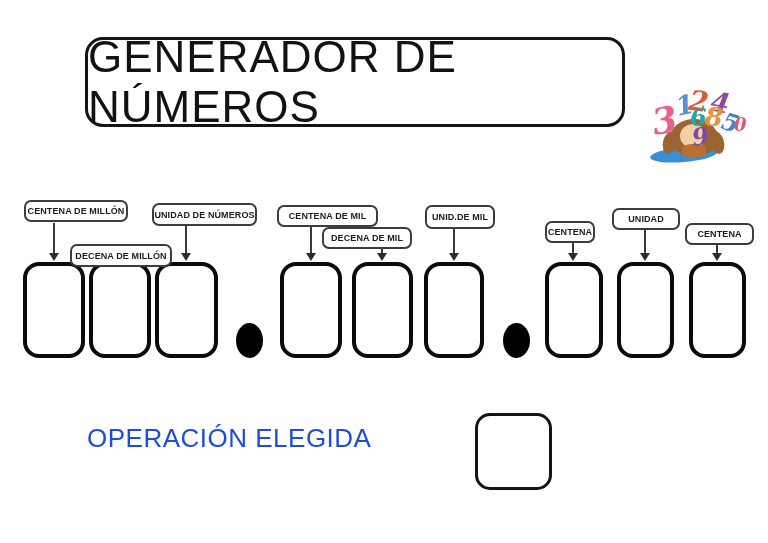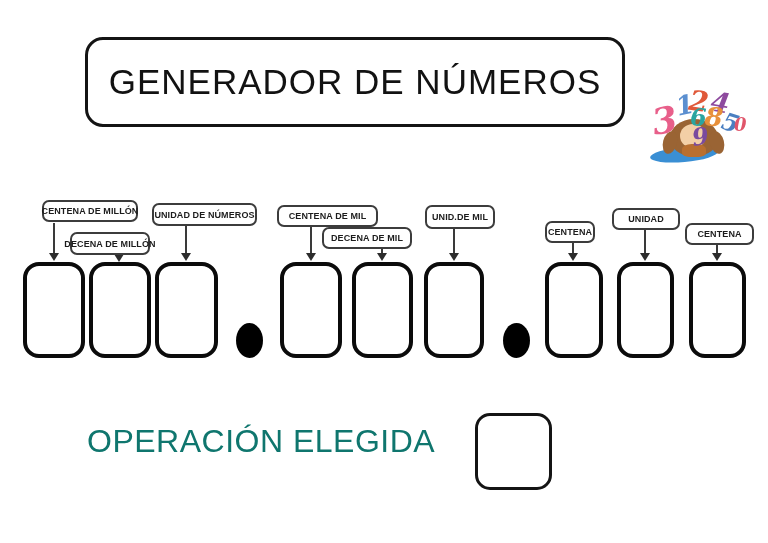--- a/index.html
+++ b/index.html
@@ -6,21 +6,21 @@
   .canvas{
     position:relative;width:768px;height:543px;background:#ffffff;overflow:hidden;
     font-family:"Liberation Sans",sans-serif;color:#111;
   }
   
   .title-box{
     position:absolute;left:85px;top:37px;width:540px;height:90px;
     border:3px solid #141414;border-radius:18px;box-sizing:border-box;
     display:flex;align-items:center;justify-content:center;background:#fff;
   }
-  .title-box span{font-size:35px;letter-spacing:1px;color:#121212;}
+  .title-box span{font-size:44px;letter-spacing:1px;color:#121212;}
 
   
   .plabel{
     position:absolute;box-sizing:border-box;background:#fff;
     border:2px solid #3c3c3c;border-radius:7px;
     display:flex;align-items:center;justify-content:center;
     font-size:9px;font-weight:700;letter-spacing:.1px;color:#1c1c1c;
     white-space:nowrap;z-index:3;
   }
 
@@ -37,21 +37,21 @@
     position:absolute;top:262px;height:96px;box-sizing:border-box;background:#fff;
     border:4px solid #0b0b0b;border-radius:16px;
     display:flex;align-items:center;justify-content:center;font-size:44px;
   }
   .sep-dot{
     position:absolute;top:323px;width:27px;height:35px;background:#000;border-radius:50%;
   }
 
   
   .operation-label{
-    position:absolute;left:87px;top:423px;font-size:32px;letter-spacing:.5px;color:#0f766e;
+    position:absolute;left:87px;top:423px;font-size:26px;letter-spacing:.5px;color:#1d4ed8;
   }
   .operation-box{
     position:absolute;left:475px;top:413px;width:77px;height:77px;box-sizing:border-box;
     border:3px solid #141414;border-radius:15px;background:#fff;
     display:flex;align-items:center;justify-content:center;font-size:36px;
   }
 
   
   .illo{position:absolute;left:648px;top:88px;width:118px;height:78px;}
   .illo .d{
@@ -86,22 +86,22 @@
     <span class="d" style="left: 28px; top: 4px; font-size: 26px; transform: rotate(-12deg); color: rgb(91, 143, 208);">1</span>
     <span class="d" style="left: 41px; top: 0px; font-size: 28px; transform: rotate(8deg); color: rgb(224, 89, 58);">2</span>
     <span class="d" style="left: 63px; top: 1px; font-size: 27px; transform: rotate(10deg); color: rgb(142, 74, 158);">4</span>
     <span class="d" style="left: 42px; top: 18px; font-size: 24px; color: rgb(42, 165, 160);">6</span>
     <span class="d" style="left: 57px; top: 16px; font-size: 26px; transform: rotate(6deg); color: rgb(232, 144, 58);">8</span>
     <span class="d" style="left: 74px; top: 23px; font-size: 24px; transform: rotate(18deg); color: rgb(74, 127, 193);">5</span>
     <span class="d" style="left: 86px; top: 28px; font-size: 18px; color: rgb(224, 85, 106);">0</span>
     <span class="d" style="left: 44px; top: 37px; font-size: 24px; transform: rotate(-8deg); color: rgb(122, 74, 158);">9</span>
   </div>
 
-  <div class="plabel" style="left:42px;top:200px;width:96px;height:22px;">CENTENA DE MILLÓN</div>
-  <div class="plabel" style="left:70px;top:232px;width:80px;height:23px;">DECENA DE MILLÓN</div>
+  <div class="plabel" style="left:24px;top:200px;width:104px;height:22px;">CENTENA DE MILLÓN</div>
+  <div class="plabel" style="left:70px;top:244px;width:102px;height:23px;">DECENA DE MILLÓN</div>
   <div class="plabel" style="left:152px;top:203px;width:105px;height:23px;">UNIDAD DE NÚMEROS</div>
   <div class="plabel" style="left:277px;top:205px;width:101px;height:22px;">CENTENA DE MIL</div>
   <div class="plabel" style="left:322px;top:227px;width:90px;height:22px;">DECENA DE MIL</div>
   <div class="plabel" style="left:425px;top:205px;width:70px;height:24px;">UNID.DE MIL</div>
   <div class="plabel" style="left:545px;top:221px;width:50px;height:22px;">CENTENA</div>
   <div class="plabel" style="left:612px;top:208px;width:68px;height:22px;">UNIDAD</div>
   <div class="plabel" style="left:685px;top:223px;width:69px;height:22px;">CENTENA</div>
 
   <div class="arrow" style="left:53px;top:223px;height:31px;"></div>
   <div class="arrow" style="left:118px;top:251px;height:4px;"></div>

